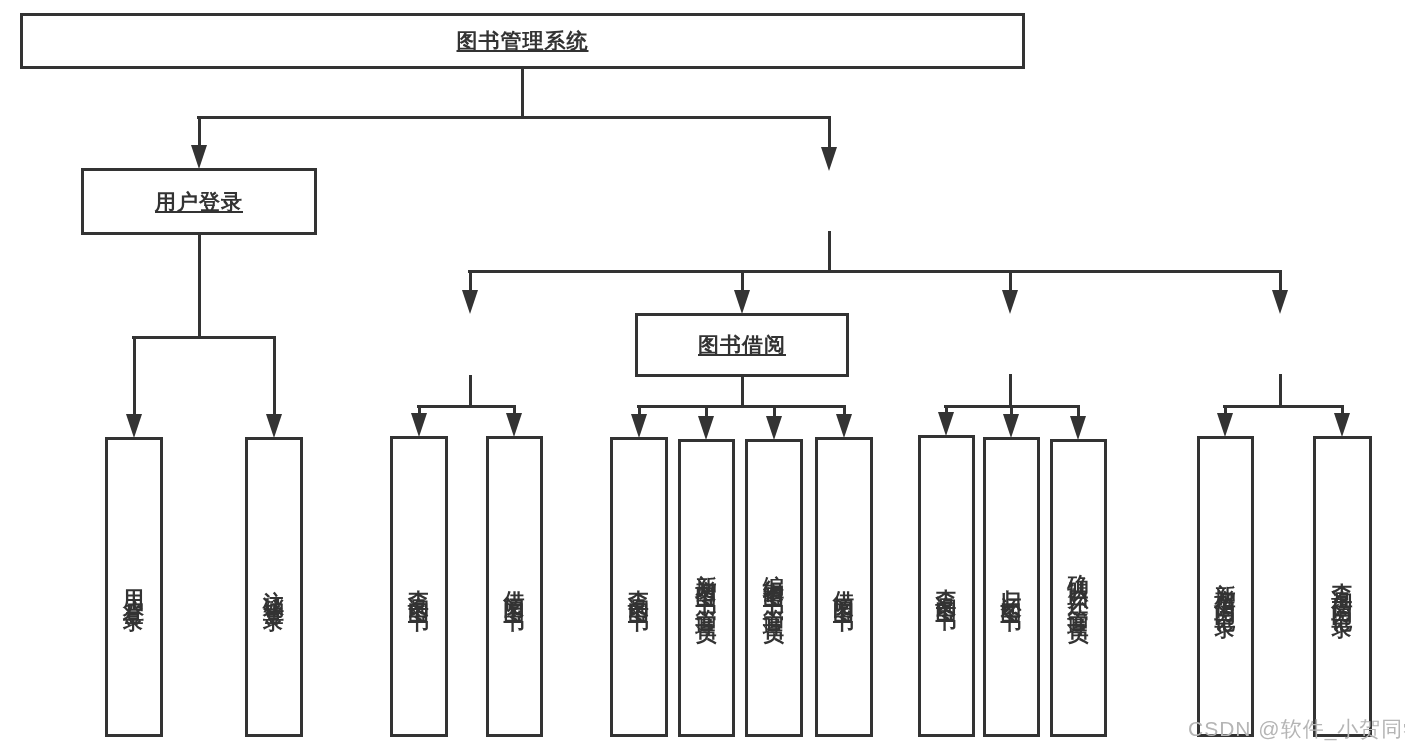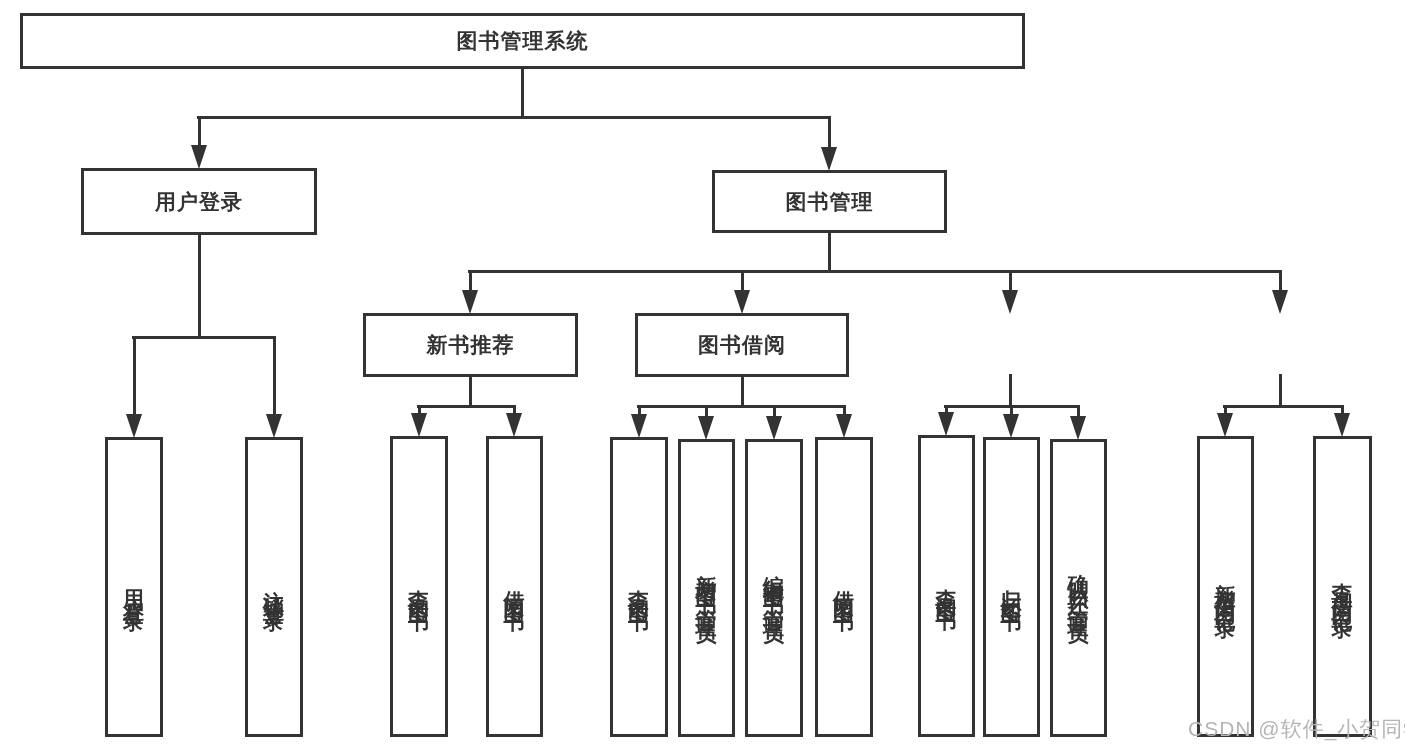--- a/index.html
+++ b/index.html
@@ -18,21 +18,21 @@
     border:3px solid var(--line);
     box-sizing:border-box;
     display:flex;
     align-items:center;
     justify-content:center;
     color:var(--text);
     font-size:21px;
     font-weight:600;
     z-index:2;
   }
-  .node.h{letter-spacing:1px;}
+  .node.h{letter-spacing:1px;text-decoration:underline;}
   .node.v{
     writing-mode:vertical-rl;
     text-orientation:mixed;
     letter-spacing:7px;
     line-height:1;
   }
   .cline{position:absolute;background:var(--line);z-index:1;}
   .arrow{
     position:absolute;
     width:0;height:0;
@@ -52,26 +52,20 @@
 </head>
 <body>
 
 <div class="stage" style="--line: #333333; --text: #333333; background: rgb(255, 255, 255);">
   <div class="watermark" style="left: 1188px; top: 715px; color: rgb(181, 181, 181);">CSDN @软件_小贺同学</div>
 <div class="node h" style="left: 20px; top: 13px; width: 1005px; height: 56px;">
       <span>图书管理系统</span>
     </div>
     <div class="node h" style="left: 81px; top: 168px; width: 236px; height: 67px;">
       <span>用户登录</span>
-    </div>
-    <div class="node h" style="left: 712px; top: 170px; width: 235px; height: 63px;">
-      <span>图书管理</span>
-    </div>
-    <div class="node h" style="left: 363px; top: 313px; width: 215px; height: 64px;">
-      <span>新书推荐</span>
     </div>
     <div class="node h" style="left: 635px; top: 313px; width: 214px; height: 64px; text-align: right;">
       <span>图书借阅</span>
     </div>
     <div class="node v" style="left: 105px; top: 437px; width: 58px; height: 300px;">
       <span>用户登录</span>
     </div>
     <div class="node v" style="left: 245px; top: 437px; width: 58px; height: 300px;">
       <span>注销登录</span>
     </div>

